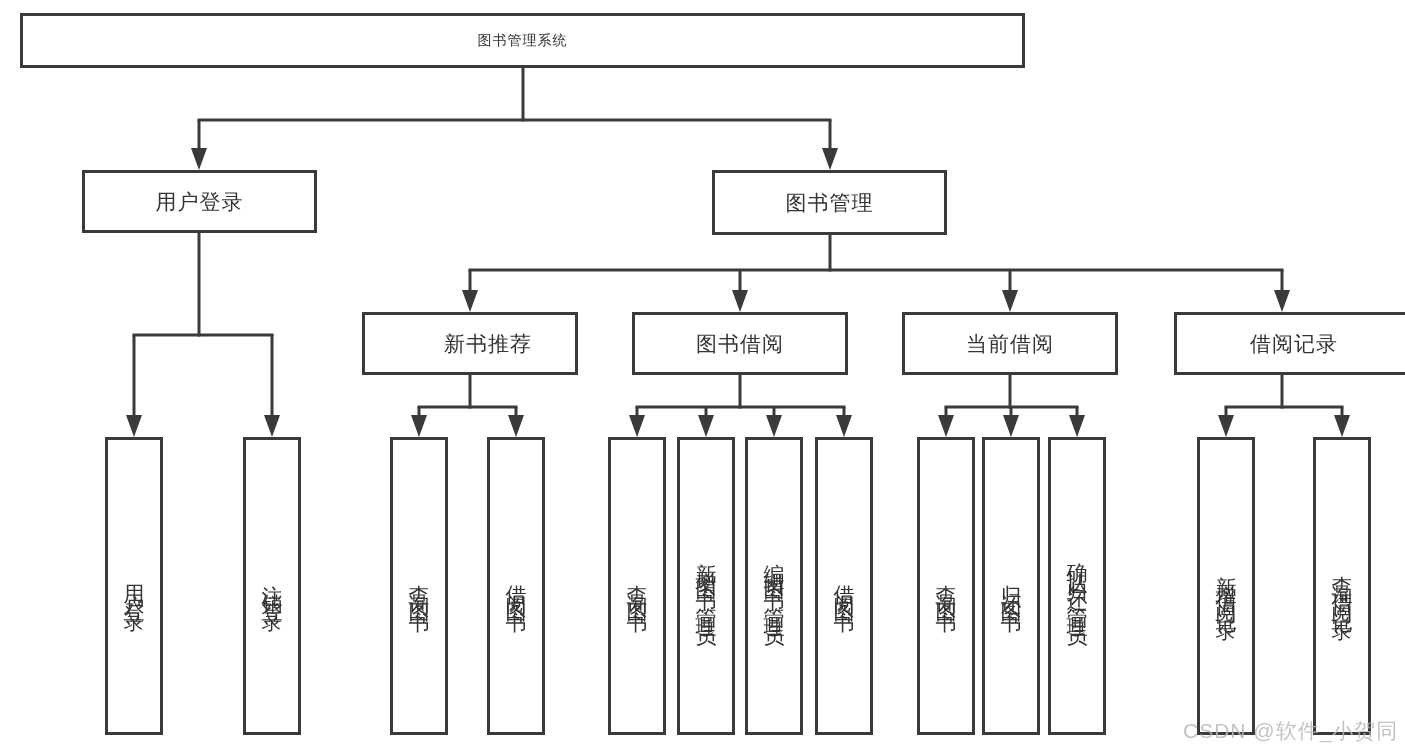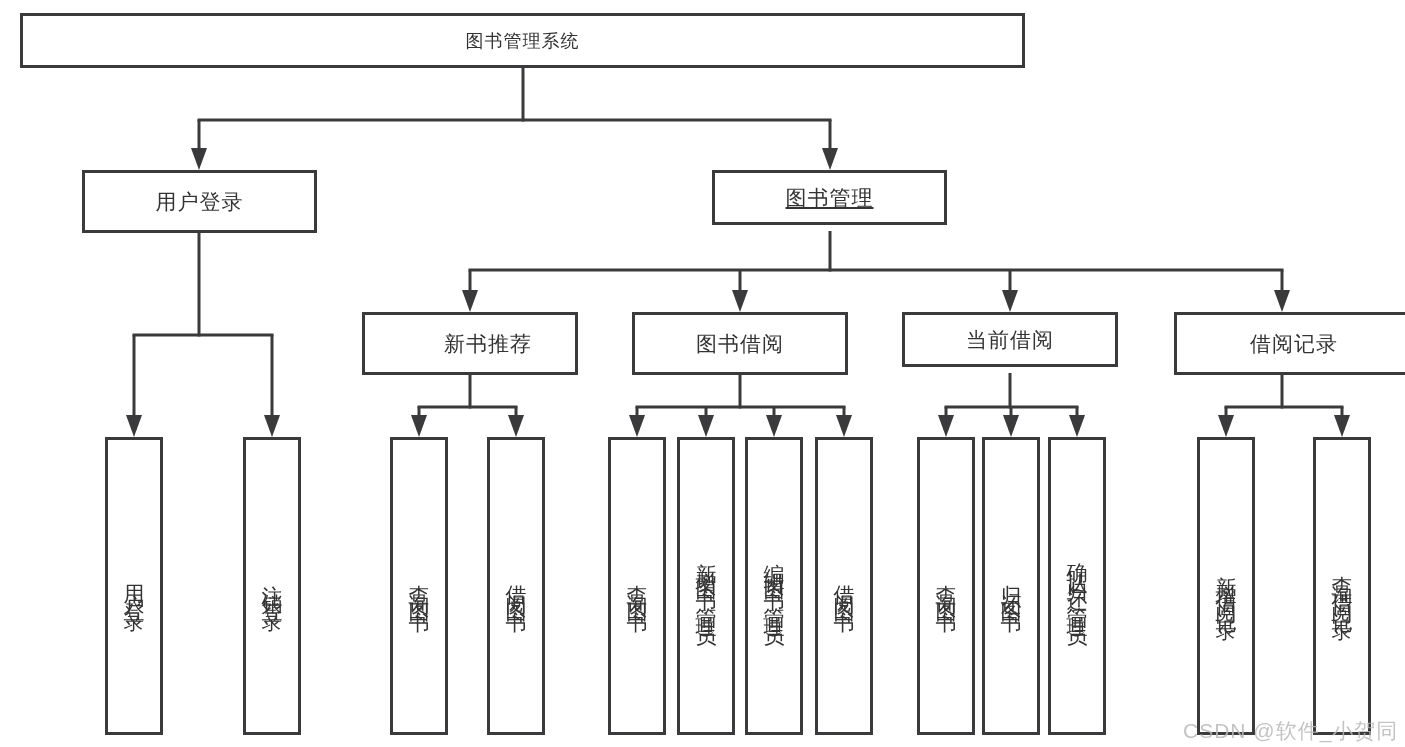--- a/index.html
+++ b/index.html
@@ -24,21 +24,21 @@
     border: 3px solid var(--line, #3a3a3c);
     background: #ffffff;
     display: flex;
     align-items: center;
     justify-content: center;
     font-size: 21px;
     letter-spacing: 1px;
     color: var(--text, #333333);
     white-space: nowrap;
   }
-  .node.title { font-size: 18px; }
+  .node.title { font-size: 14px; }
   .vnode {
     writing-mode: vertical-rl;
     letter-spacing: 9px;
     font-size: 21px;
     white-space: normal;
   }
   .watermark {
     position: absolute;
     left: 1183px;
     top: 717px;
@@ -120,25 +120,25 @@
       <polygon points="1003,415 1019,415 1011,437"></polygon>
       <polygon points="1069,415 1085,415 1077,437"></polygon>
       <polygon points="1218,415 1234,415 1226,437"></polygon>
       <polygon points="1334,415 1350,415 1342,437"></polygon>
     </g>
   </svg>
 
   <div class="node title" style="left:20px; top:13px; width:1005px; height:55px;">图书管理系统</div>
 
   <div class="node" style="left:82px; top:170px; width:235px; height:63px;">用户登录</div>
-  <div class="node" style="left:712px; top:170px; width:235px; height:55px;text-decoration:underline;">图书管理</div>
+  <div class="node" style="left:712px; top:170px; width:235px; height:65px;">图书管理</div>
 
   <div class="node" style="left:362px; top:312px; width:216px; height:63px;padding-left:36px;">新书推荐</div>
   <div class="node" style="left:632px; top:312px; width:216px; height:63px;">图书借阅</div>
-  <div class="node" style="left:902px; top:312px; width:216px; height:55px;">当前借阅</div>
+  <div class="node" style="left:902px; top:312px; width:216px; height:63px;">当前借阅</div>
   <div class="node" style="left:1174px; top:312px; width:240px; height:63px;">借阅记录</div>
 
   <div class="node vnode" style="left:105px; top:437px; width:58px; height:298px;">用户登录</div>
   <div class="node vnode" style="left:243px; top:437px; width:58px; height:298px;">注销登录</div>
 
   <div class="node vnode" style="left:390px; top:437px; width:58px; height:298px;">查询图书</div>
   <div class="node vnode" style="left:487px; top:437px; width:58px; height:298px;">借阅图书</div>
 
   <div class="node vnode" style="left:608px; top:437px; width:58px; height:298px;">查询图书</div>
   <div class="node vnode" style="left:677px; top:437px; width:58px; height:298px;">新增图书（管理员）</div>

